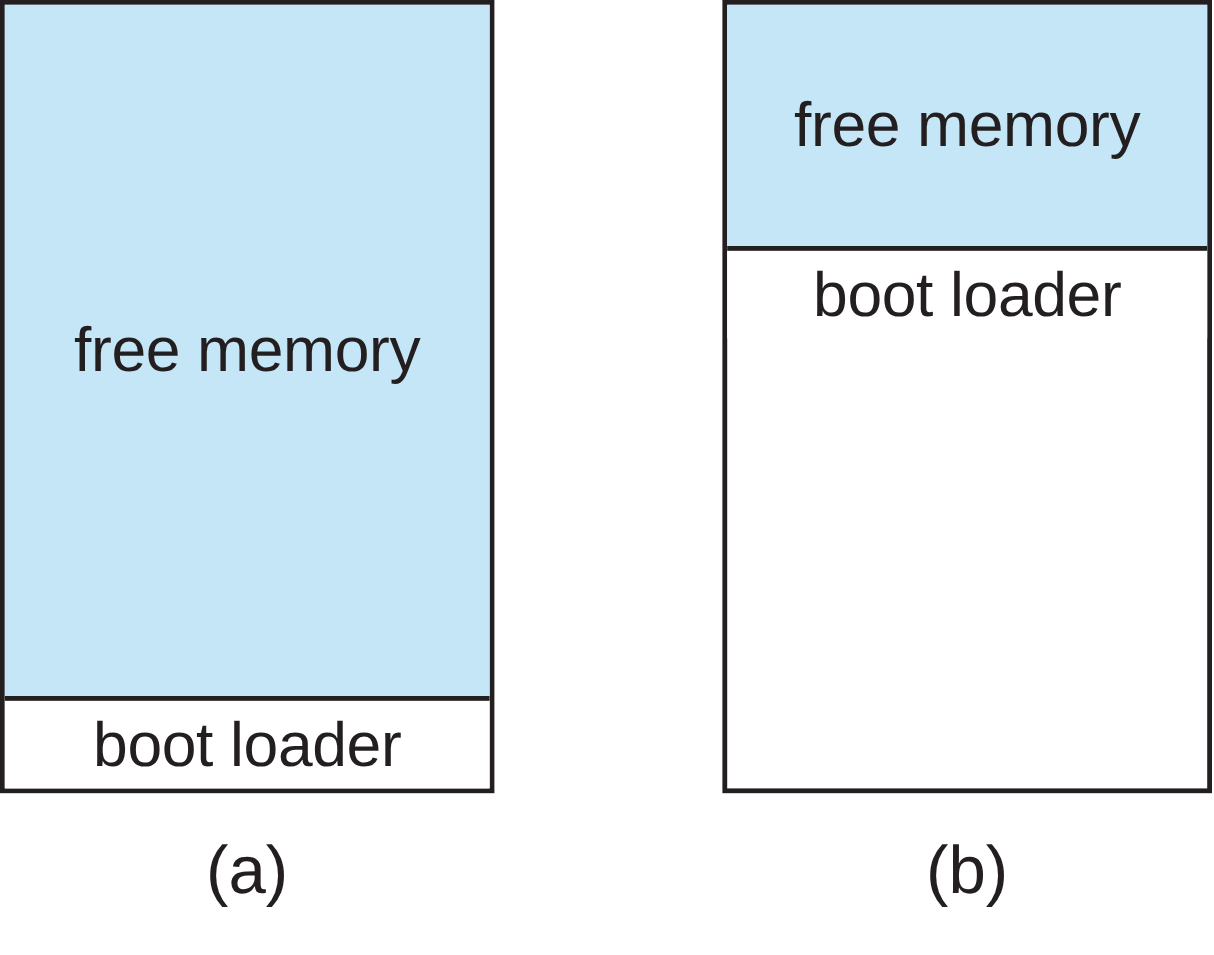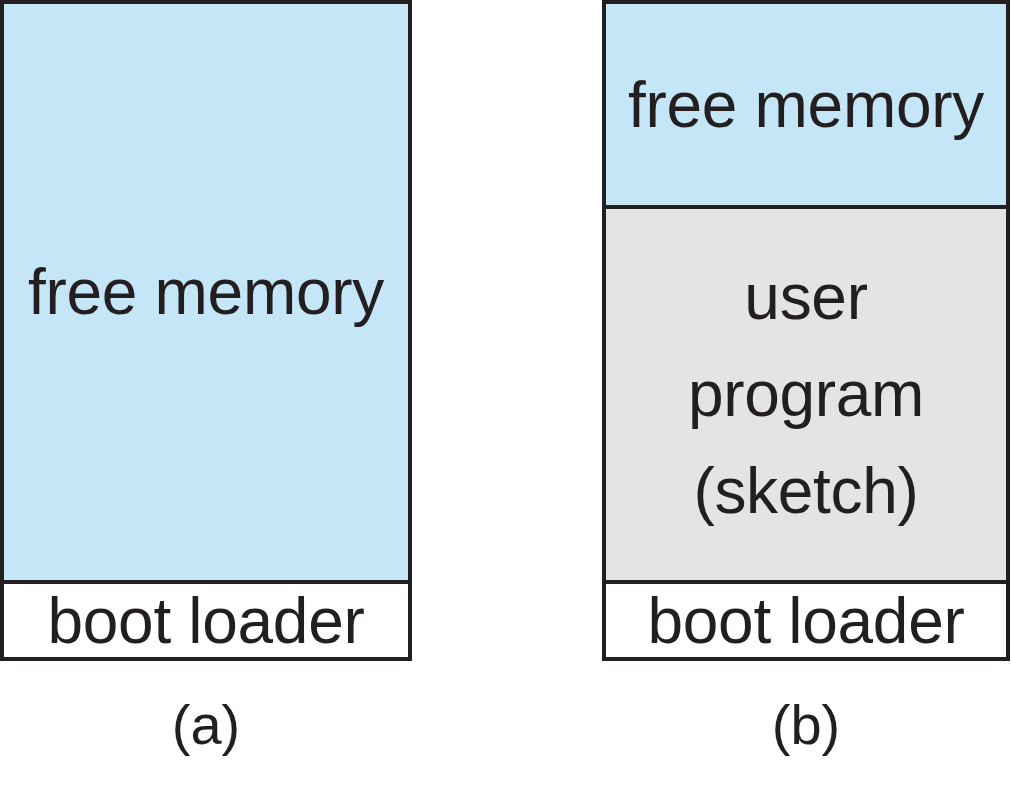--- a/index.html
+++ b/index.html
@@ -63,21 +63,21 @@
     background: #ffffff;
     align-items: center;
   }
   
   .divider-top {
     border-top: 4px solid #231f20;
   }
 
   
   .seg-label {
-    font-size: 64px;
+    font-size: 52px;
     line-height: 1.0;
     letter-spacing: -0.3px;
     white-space: pre-line;
     font-weight: 400;
   }
   .seg-label.multiline {
     line-height: 1.52;
   }
 
   
@@ -121,25 +121,20 @@
   </div>
 
   <div class="caption" id="caption-a">(a)</div>
 
   <div class="mem-column" id="column-b">
 
     <div class="mem-segment seg-free" id="b-free">
       <span class="seg-label">free memory</span>
     </div>
 
-    <div class="mem-segment seg-user divider-top" id="b-user">
-      <span class="seg-label multiline">user
-program
-(sketch)</span>
-    </div>
 
     <div class="mem-segment seg-boot divider-top" id="b-boot">
       <span class="seg-label">boot loader</span>
     </div>
 
   </div>
 
   <div class="caption" id="caption-b">(b)</div>
 
 </div>

